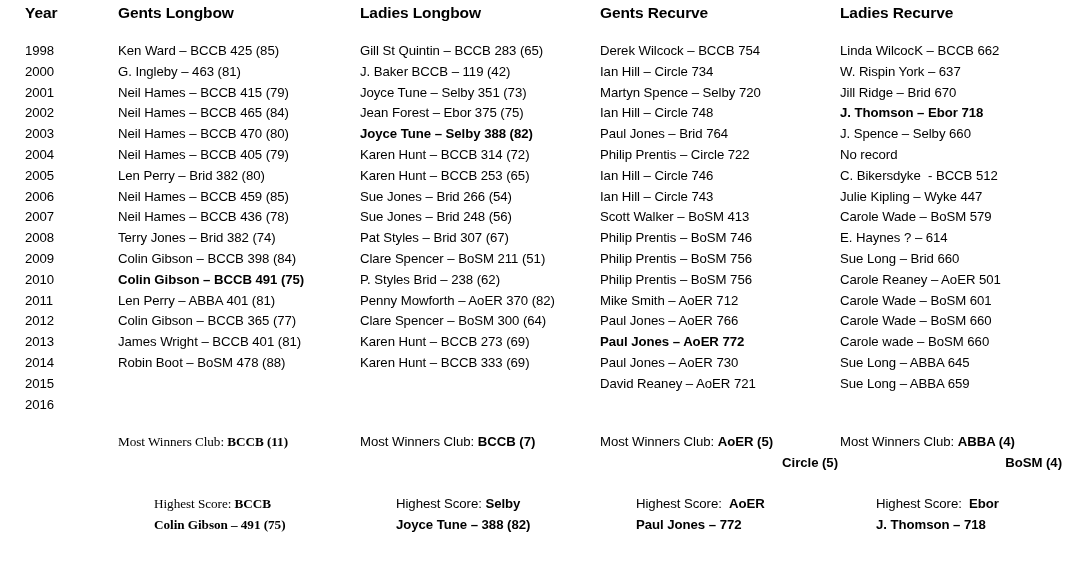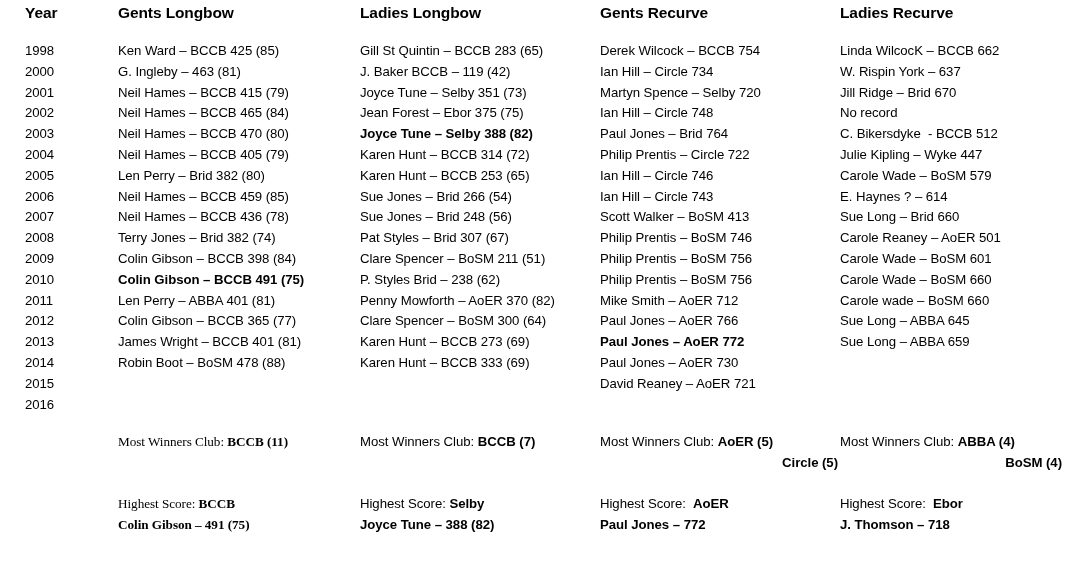--- a/index.html
+++ b/index.html
@@ -70,20 +70,21 @@
   .summary .line { line-height: 20.8px; height: 20.8px; }
   .summary .line.right { text-align: right; }
   .summary b { font-weight: bold; }
 
   .highest {
     position: absolute;
     top: 494px;
     font-size: 13.2px;
     white-space: pre;
     letter-spacing: -0.05px;
+    margin-left: 36px;
   }
   .highest .line { line-height: 20.8px; height: 20.8px; }
   .highest b { font-weight: bold; }
   .highest .allb { font-weight: bold; }
 
   .footnote {
     position: absolute;
     left: 25px;
     top: 543px;
     font-size: 11.8px;
@@ -195,20 +196,22 @@
         <div class="row empty">&nbsp;</div>
       </div>
   </div>
 
   <div class="col col-c4">
     <div class="hdr">Ladies Recurve</div>
     <div class="rows" id="rows-c4">
         <div class="row">Linda WilcocK – BCCB 662</div>
         <div class="row">W. Rispin York – 637</div>
         <div class="row">Jill Ridge – Brid 670</div>
+        <div class="row b">J. Thomson – Ebor 718</div>
+        <div class="row">J. Spence – Selby 660</div>
         <div class="row">No record</div>
         <div class="row">C. Bikersdyke  - BCCB 512</div>
         <div class="row">Julie Kipling – Wyke 447</div>
         <div class="row">Carole Wade – BoSM 579</div>
         <div class="row">E. Haynes ? – 614</div>
         <div class="row">Sue Long – Brid 660</div>
         <div class="row">Carole Reaney – AoER 501</div>
         <div class="row">Carole Wade – BoSM 601</div>
         <div class="row">Carole Wade – BoSM 660</div>
         <div class="row">Carole wade – BoSM 660</div>

